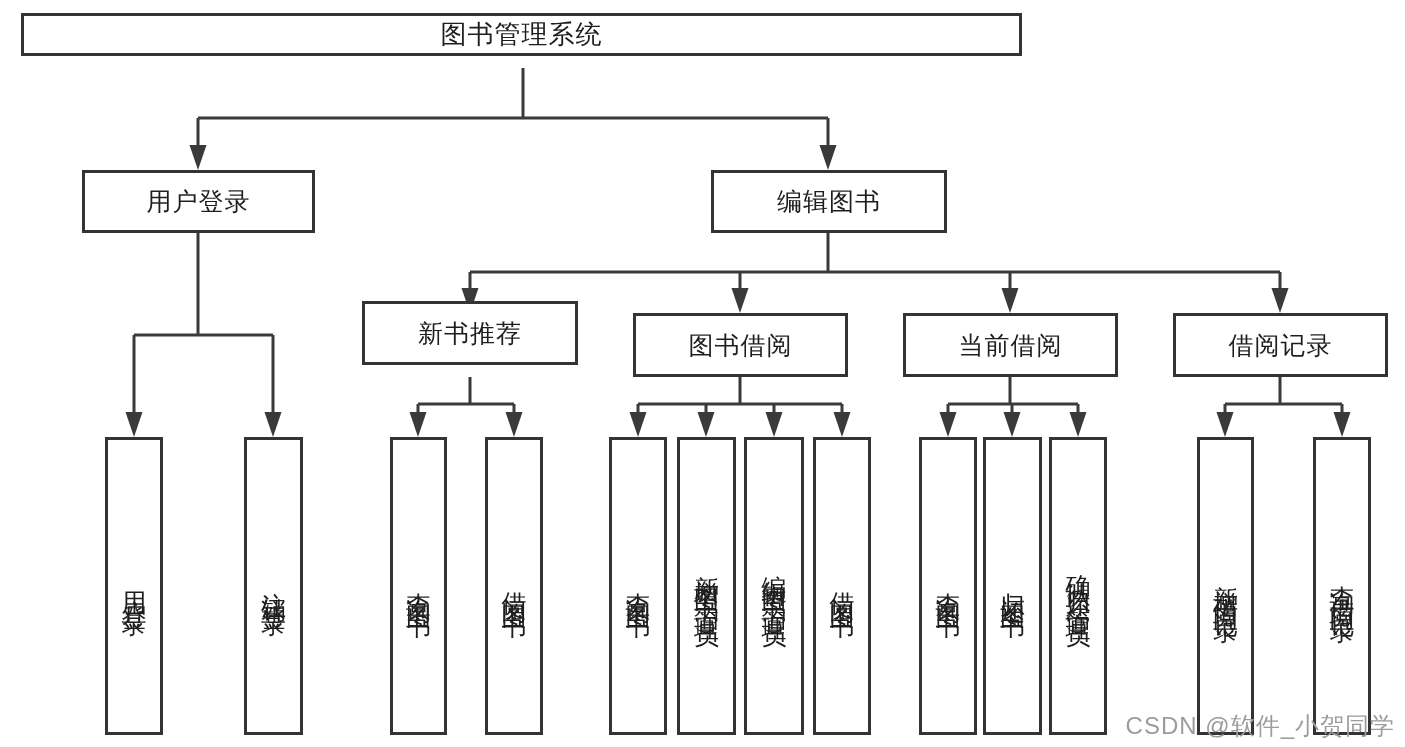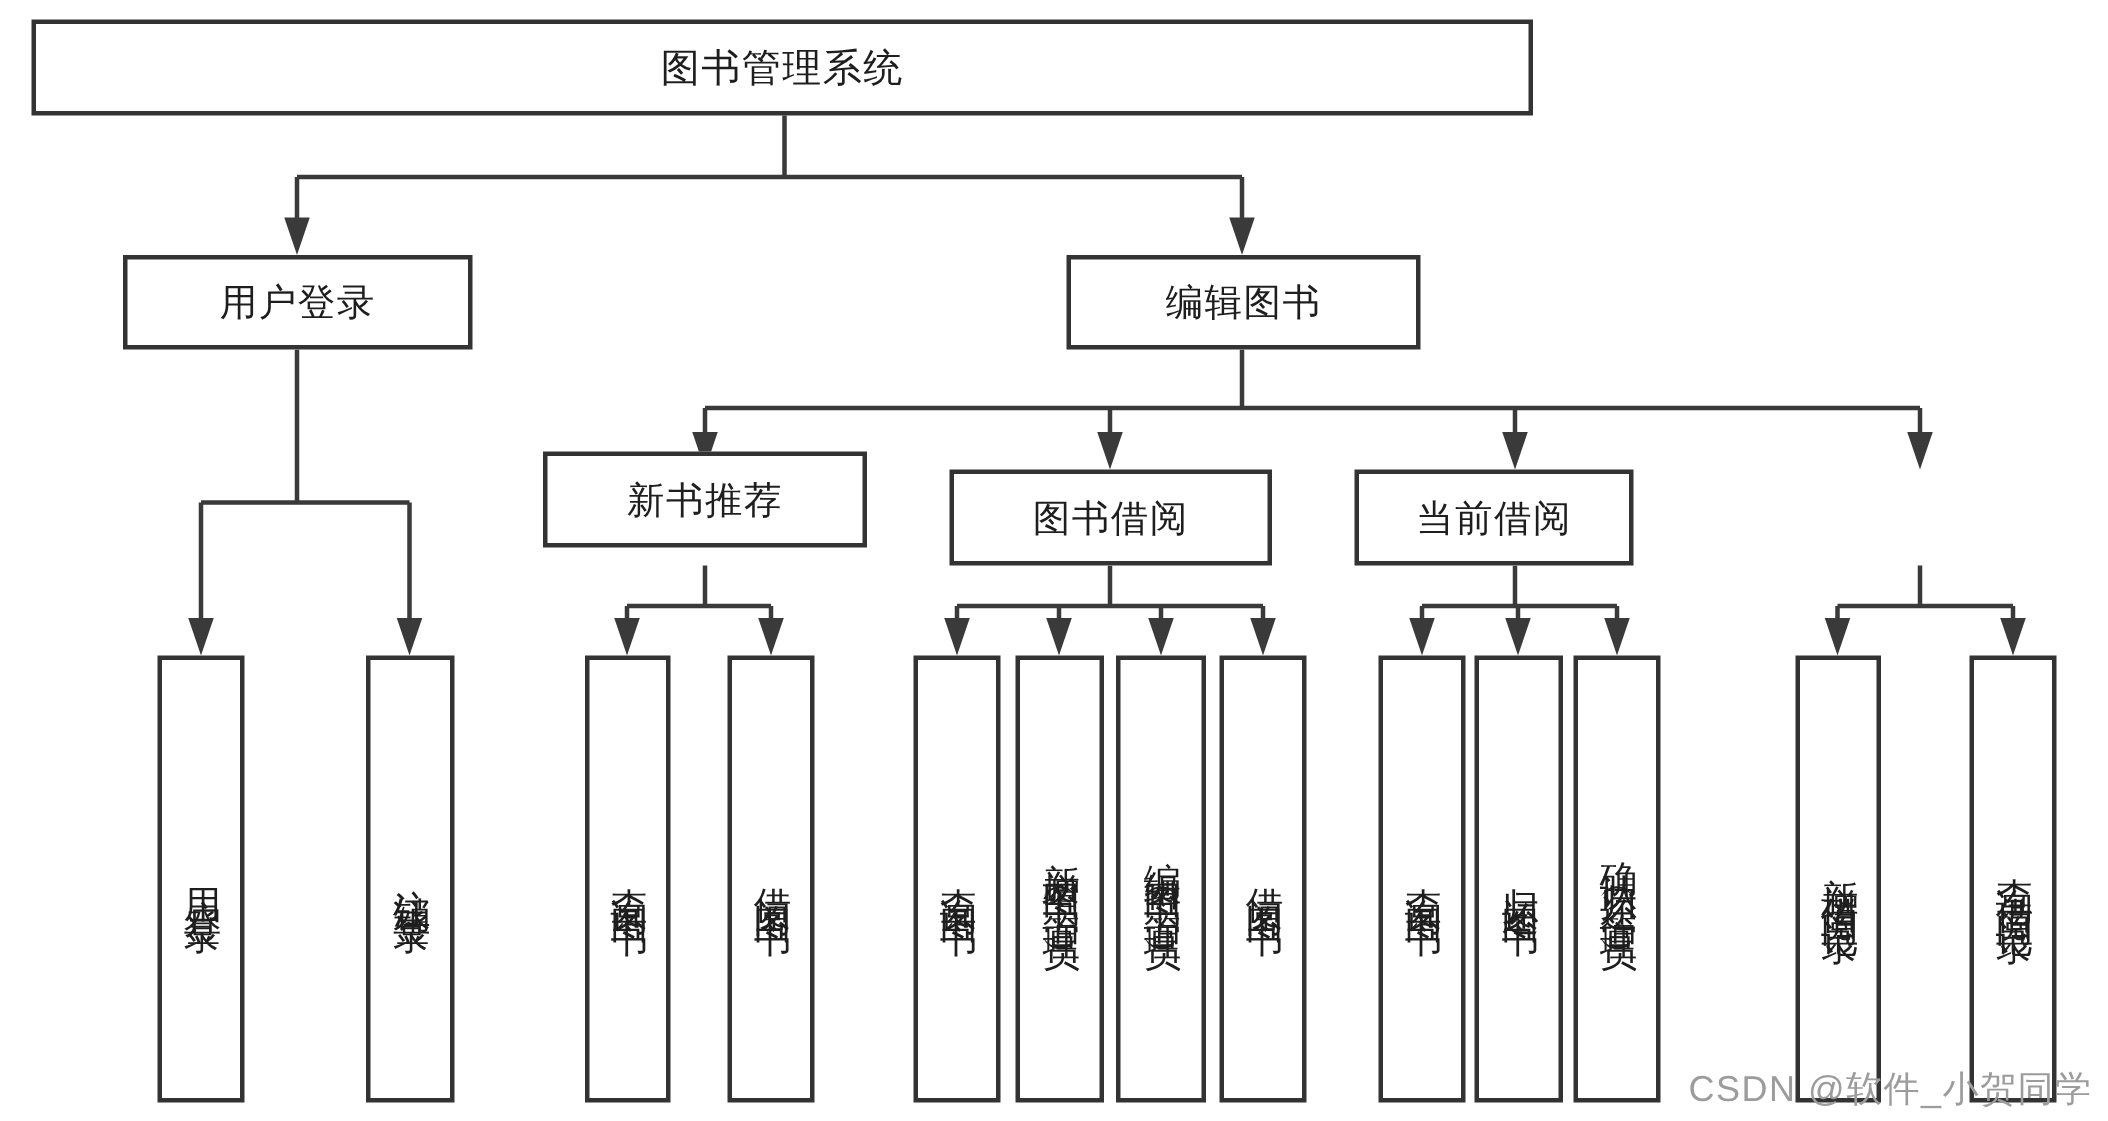--- a/index.html
+++ b/index.html
@@ -76,39 +76,42 @@
     <path d="M1010 377 V404 M948 404 H1078 M948 404 V414 M1012 404 V414 M1078 404 V414"></path>
     <polygon points="939.5,412 956.5,412 948,437"></polygon>
     <polygon points="1003.5,412 1020.5,412 1012,437"></polygon>
     <polygon points="1069.5,412 1086.5,412 1078,437"></polygon>
 
     <path d="M1280 377 V404 M1225 404 H1342 M1225 404 V414 M1342 404 V414"></path>
     <polygon points="1216.5,412 1233.5,412 1225,437"></polygon>
     <polygon points="1333.5,412 1350.5,412 1342,437"></polygon>
   </svg>
 
-  <div class="box root" style="left:21px;top:13px;width:1001px;height:64px;">
+  <div class="box root" style="left:21px;top:13px;width:1001px;height:43px;">
     <span class="hlabel">图书管理系统</span>
   </div>
 
   <div class="box" style="left:82px;top:170px;width:233px;height:63px;">
     <span class="hlabel">用户登录</span>
   </div>
   <div class="box" style="left:711px;top:170px;width:236px;height:63px;">
     <span class="hlabel">编辑图书</span>
   </div>
 
   <div class="box" style="left:362px;top:301px;width:216px;height:64px;">
     <span class="hlabel">新书推荐</span>
   </div>
   <div class="box" style="left:633px;top:313px;width:215px;height:64px;font-family:Liberation Mono, monospace;">
     <span class="hlabel">图书借阅</span>
   </div>
-  <div class="box" style="left:903px;top:313px;width:186px;height:64px;">
+  <div class="box" style="left:903px;top:313px;width:215px;height:64px;">
     <span class="hlabel">当前借阅</span>
+  </div>
+  <div class="box" style="left:1173px;top:313px;width:215px;height:64px;">
+    <span class="hlabel">借阅记录</span>
   </div>
 
   <div class="box leaf" style="left:105px;top:437px;width:58px;height:298px;">
     <span class="vlabel">用户登录</span>
   </div>
   <div class="box leaf" style="left:244px;top:437px;width:59px;height:298px;">
     <span class="vlabel">注销登录</span>
   </div>
 
   <div class="box leaf" style="left:390px;top:437px;width:57px;height:298px;">

